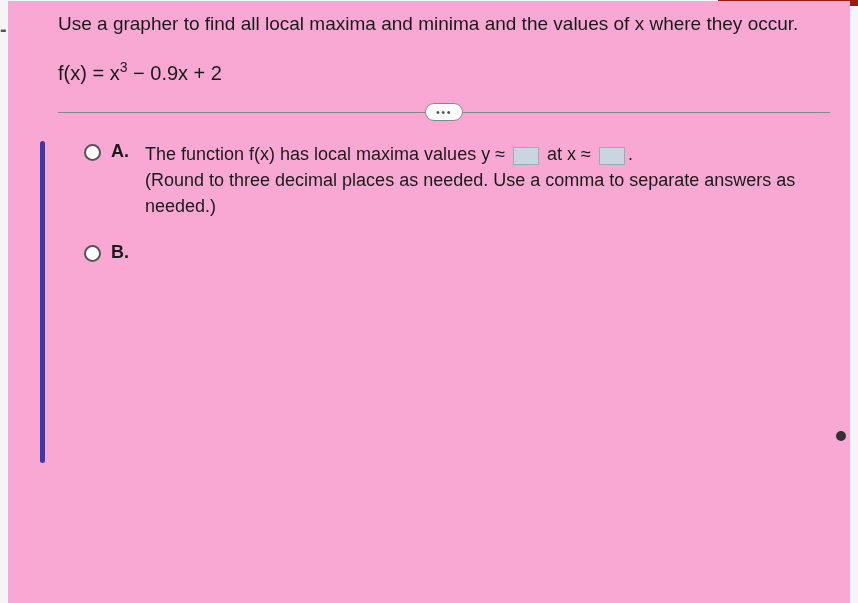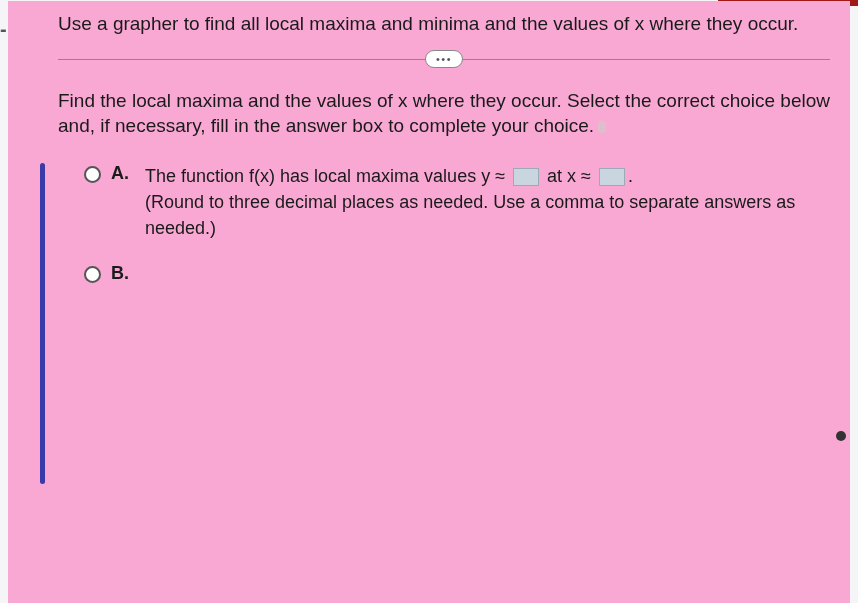--- a/index.html
+++ b/index.html
@@ -172,29 +172,29 @@
 <body>
 
 <div class="top-red"></div>
 <div class="left-marker">-</div>
 <div class="arrow-marker">▲</div>
 
 <div class="container">
 
   <div class="problem-intro">Use a grapher to find all local maxima and minima and the values of x where they occur.</div>
 
+  <div class="equation">
+    <span>f(x) = x</span><sup>3</sup><span> − 0.9x + 2</span>
+  </div>
 
   <div class="divider-wrap">
     <hr class="divider-line">
     <div class="dots-pill">•••</div>
   </div>
 
-  <div class="question-text">
-    <span>Find the local maxima and the values of x where they occur. Select the correct choice below and, if necessary, fill in the answer box to complete your choice.</span><span class="smudge"></span>
-  </div>
 
   <div class="options">
     <div class="left-bar"></div>
 
     <div class="option-row">
       <div class="radio"></div>
       <div class="option-label">A.</div>
       <div class="option-body">
         <span>The function f(x) has local maxima values y ≈ </span><span class="answer-box"></span><span> at x ≈ </span><span class="answer-box"></span><span>.</span>
         <br>

